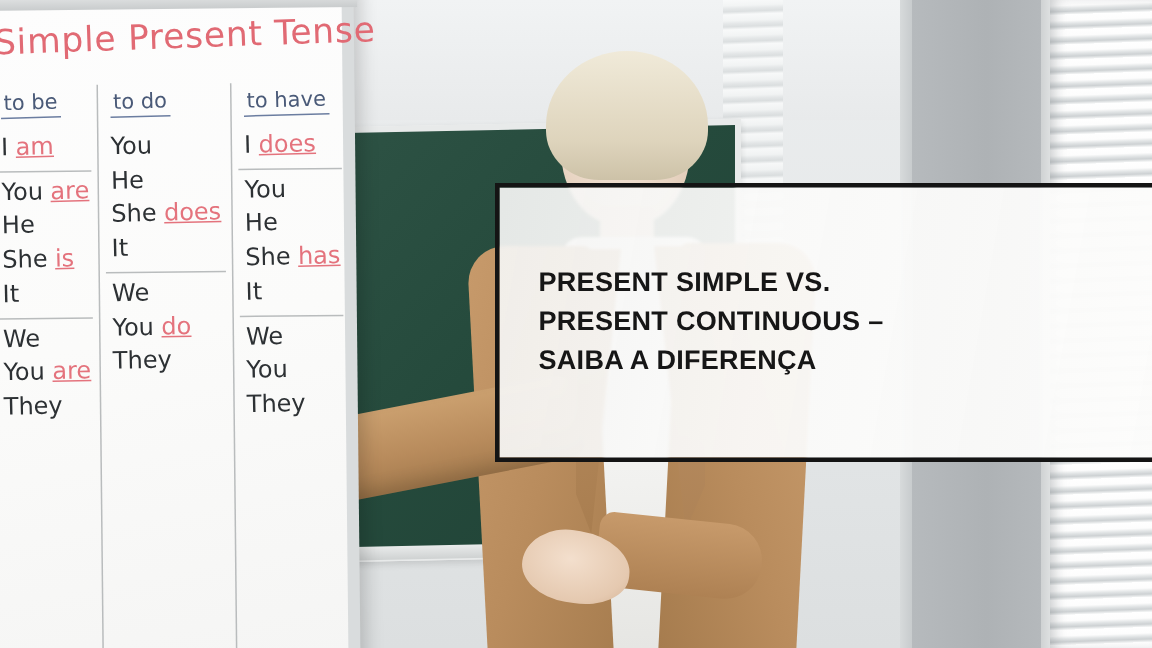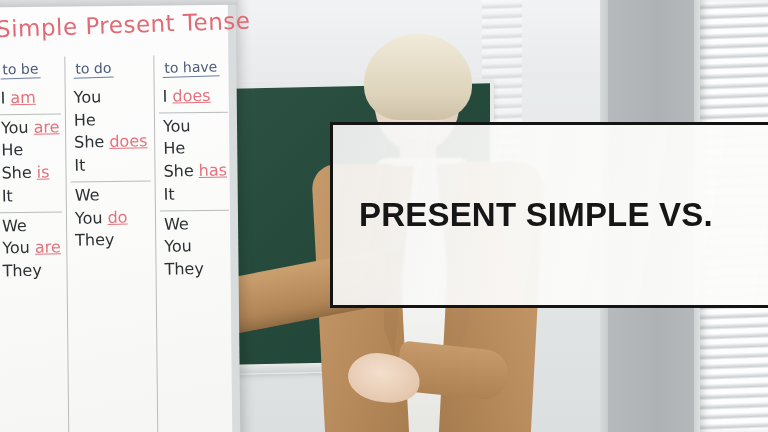--- a/index.html
+++ b/index.html
@@ -259,21 +259,21 @@
     border-bottom: 3px solid #141414;
     border-left: 3px solid #141414;
     display: flex;
     align-items: center;
     backdrop-filter: blur(1px);
   }
   .title-text {
     padding: 0 0 0 26px;
     font-family: "Liberation Sans", sans-serif;
     font-weight: bold;
-    font-size: 33px;
+    font-size: 18px;
     line-height: 1.44;
     letter-spacing: 0.2px;
     color: #161616;
   }
   .title-text .tl { display: block; white-space: nowrap; }
 
   
   .page-border {
     position: absolute; left:0; top:0; width: 768px; height: 432px;
     pointer-events: none;
@@ -420,17 +420,19 @@
         </div>
 
       </div>
     </div>
   </div>
   <div class="wb-top-rail"></div>
 
   <div class="title-card">
     <div class="title-text">
       <span class="tl">PRESENT SIMPLE VS.</span>
+      <span class="tl">PRESENT CONTINUOUS –</span>
+      <span class="tl">SAIBA A DIFERENÇA</span>
     </div>
   </div>
 
   <div class="page-border"></div>
 </div>
 
 </body></html>

